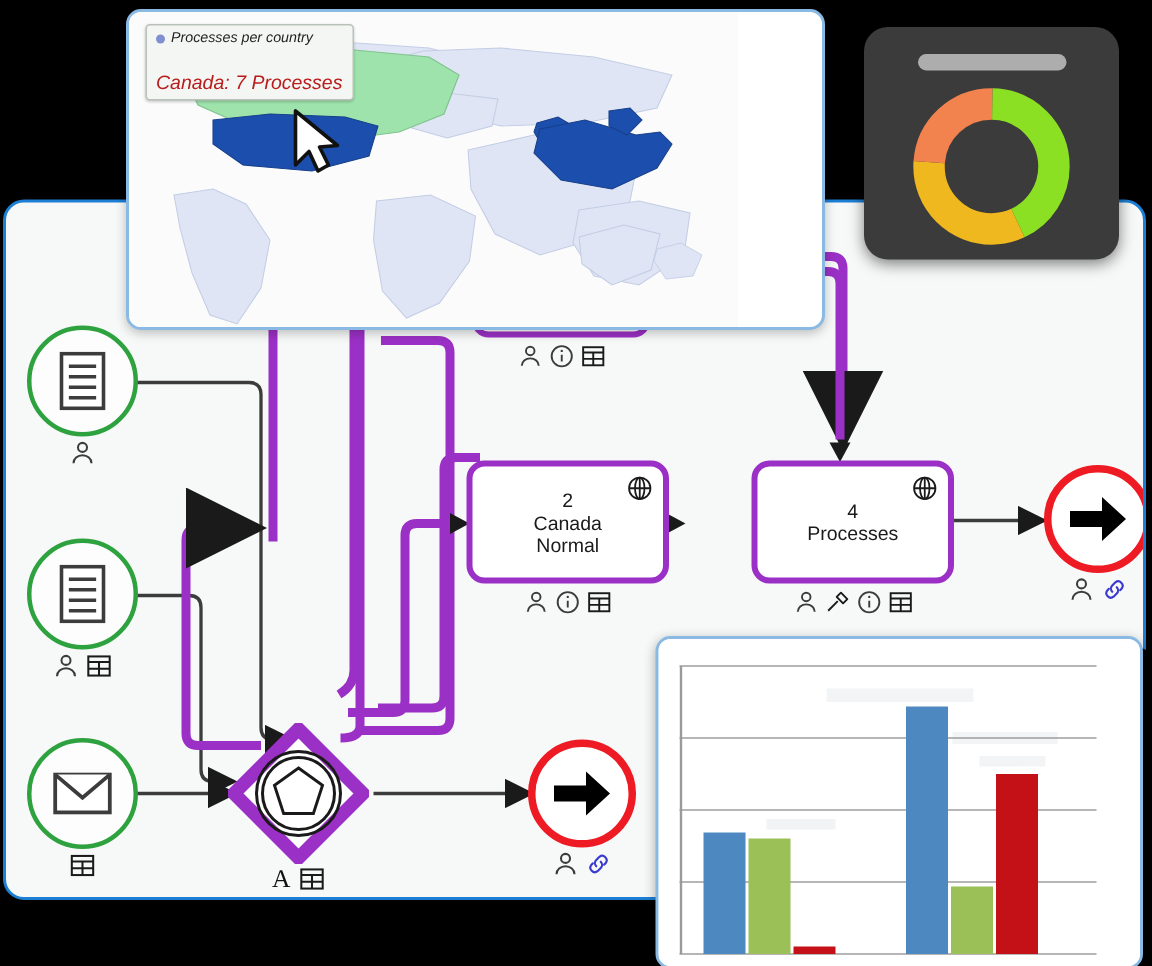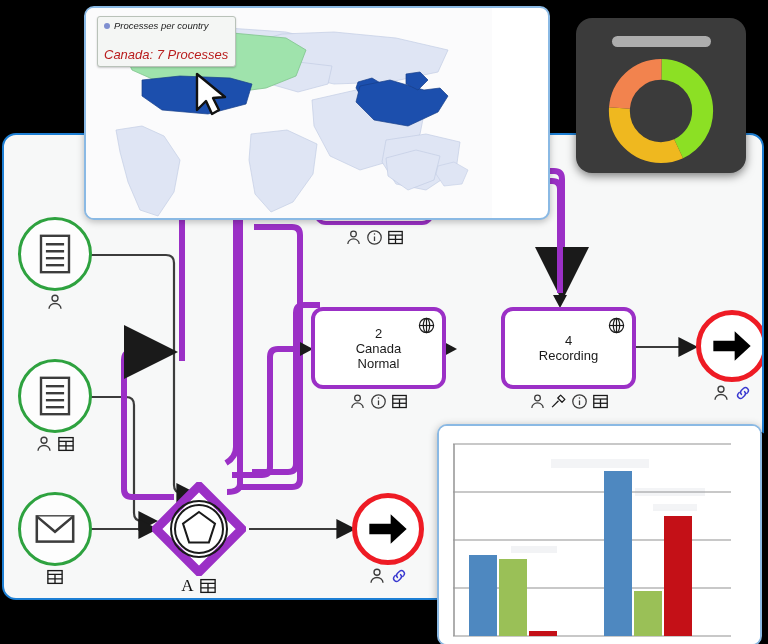--- a/index.html
+++ b/index.html
@@ -186,21 +186,21 @@
       <span class="globe">
         <svg viewBox="0 0 24 24" width="19" height="19" fill="none" stroke="#1a1a1a" stroke-width="1.5">
           <circle cx="12" cy="12" r="9"></circle>
             <ellipse cx="12" cy="12" rx="4" ry="9"></ellipse>
           <line x1="3" y1="12" x2="21" y2="12"></line>
             <line x1="12" y1="3" x2="12" y2="21"></line>
         </svg>
       </span>
       <div>
         <span class="tnum">4</span>
-        <span class="tline">Recording</span>
+        <span class="tline">Processes</span>
       </div>
     </div>
     <div class="markers" style="left:497px;top:256px;width:135px;height:20px;">
       <svg width="17" height="17" viewBox="0 0 24 24" fill="none" stroke="#3c3c3c" stroke-width="1.8">
         <circle cx="12" cy="7" r="4"></circle>
           <path d="M4,21 a8,7 0 0 1 16,0"></path>
       </svg>
       <svg width="17" height="17" viewBox="0 0 24 24" fill="none" stroke="#1a1a1a" stroke-width="1.8" stroke-linejoin="round">
         <path d="M3,20 L12,11"></path>
           <path d="M11,7 l6,6 4,-4 -6,-6 z"></path>

